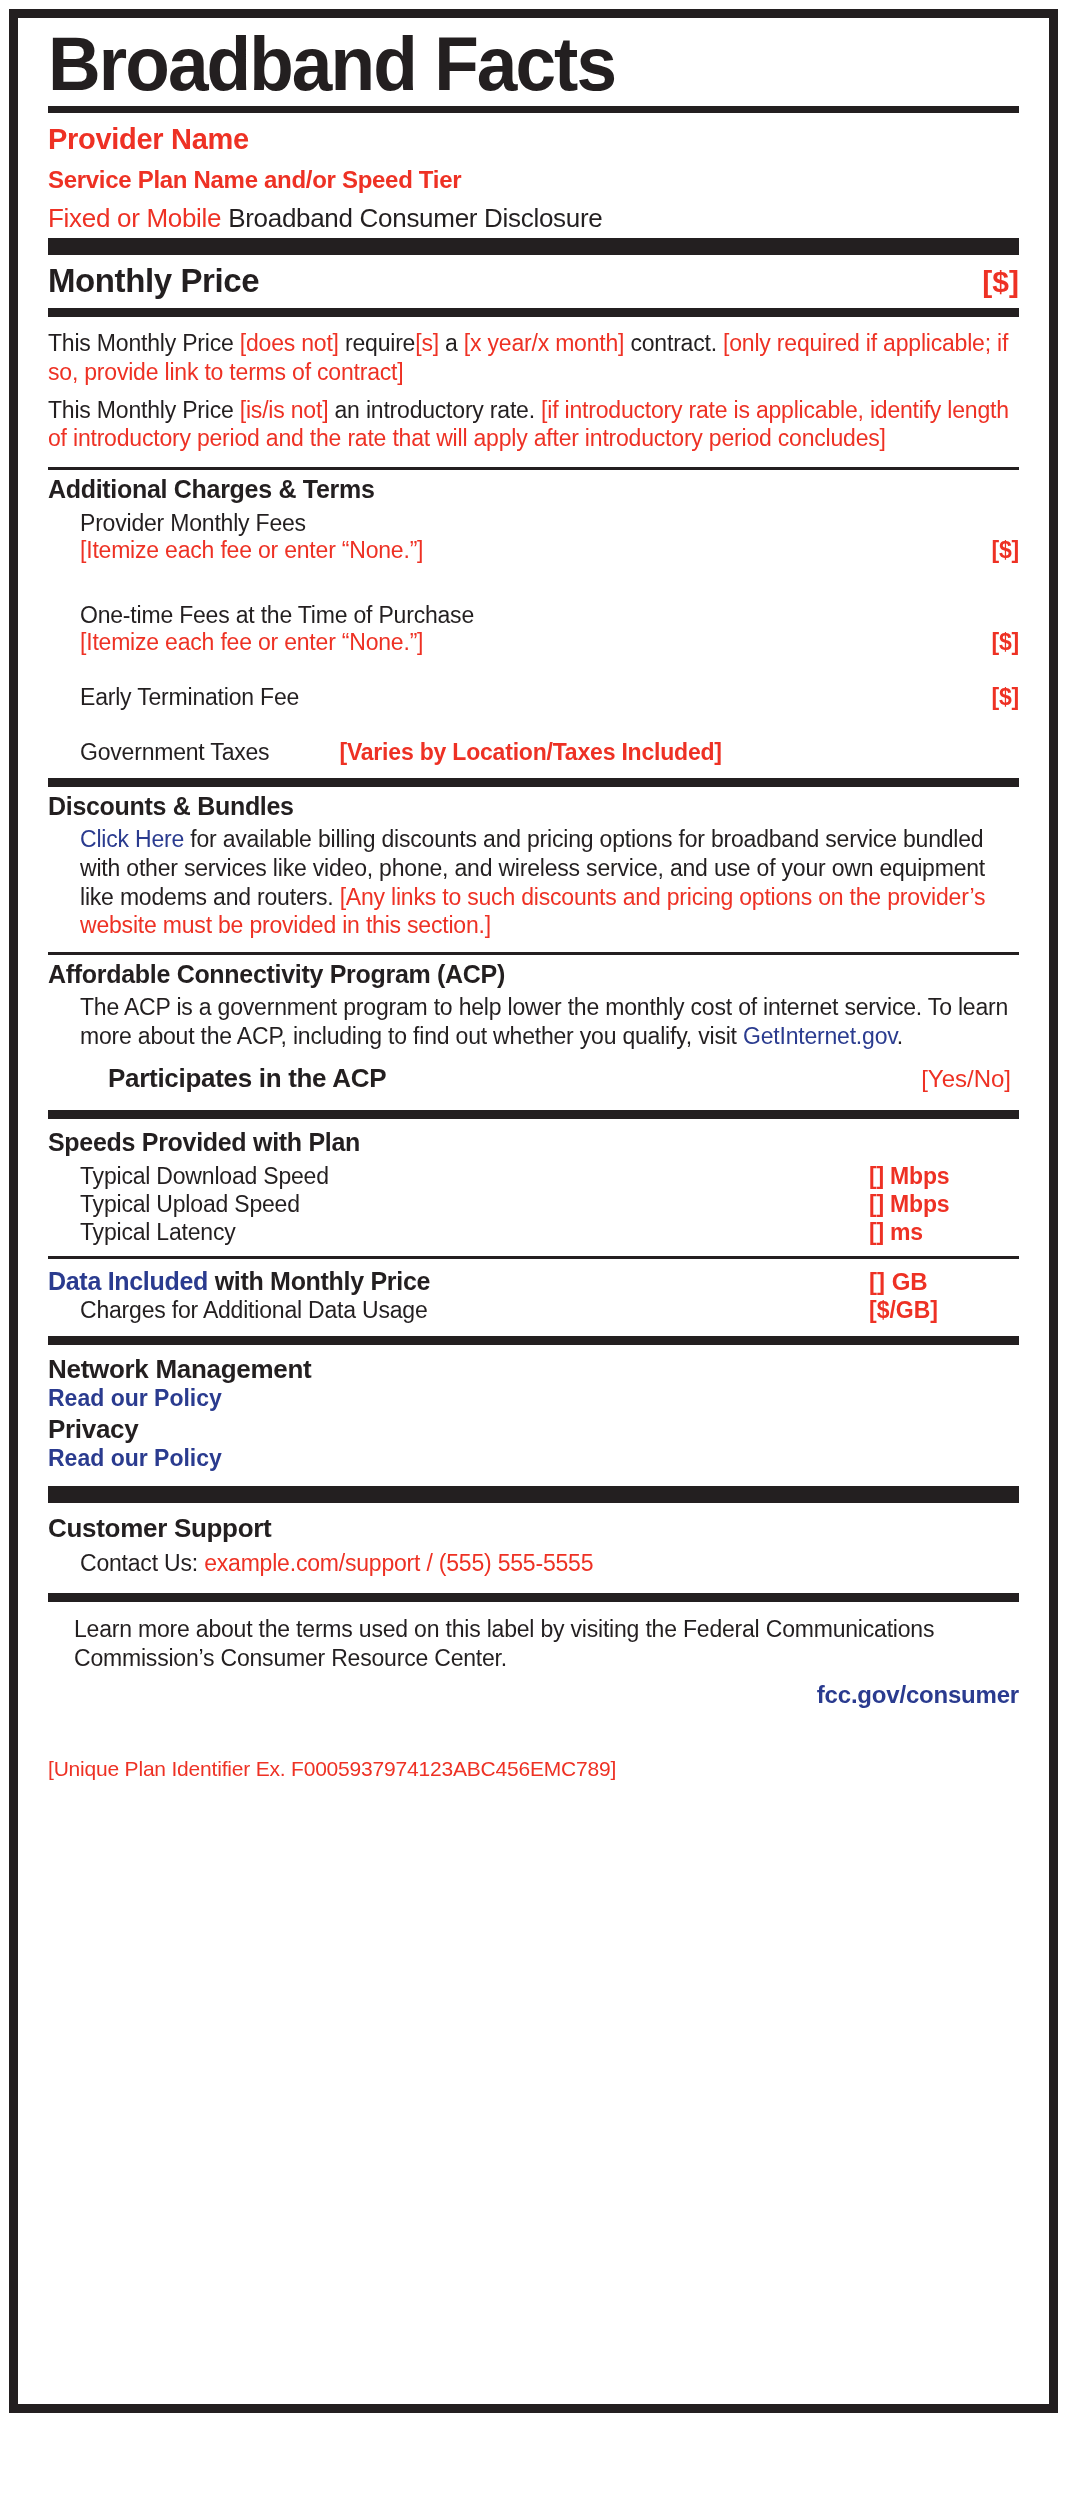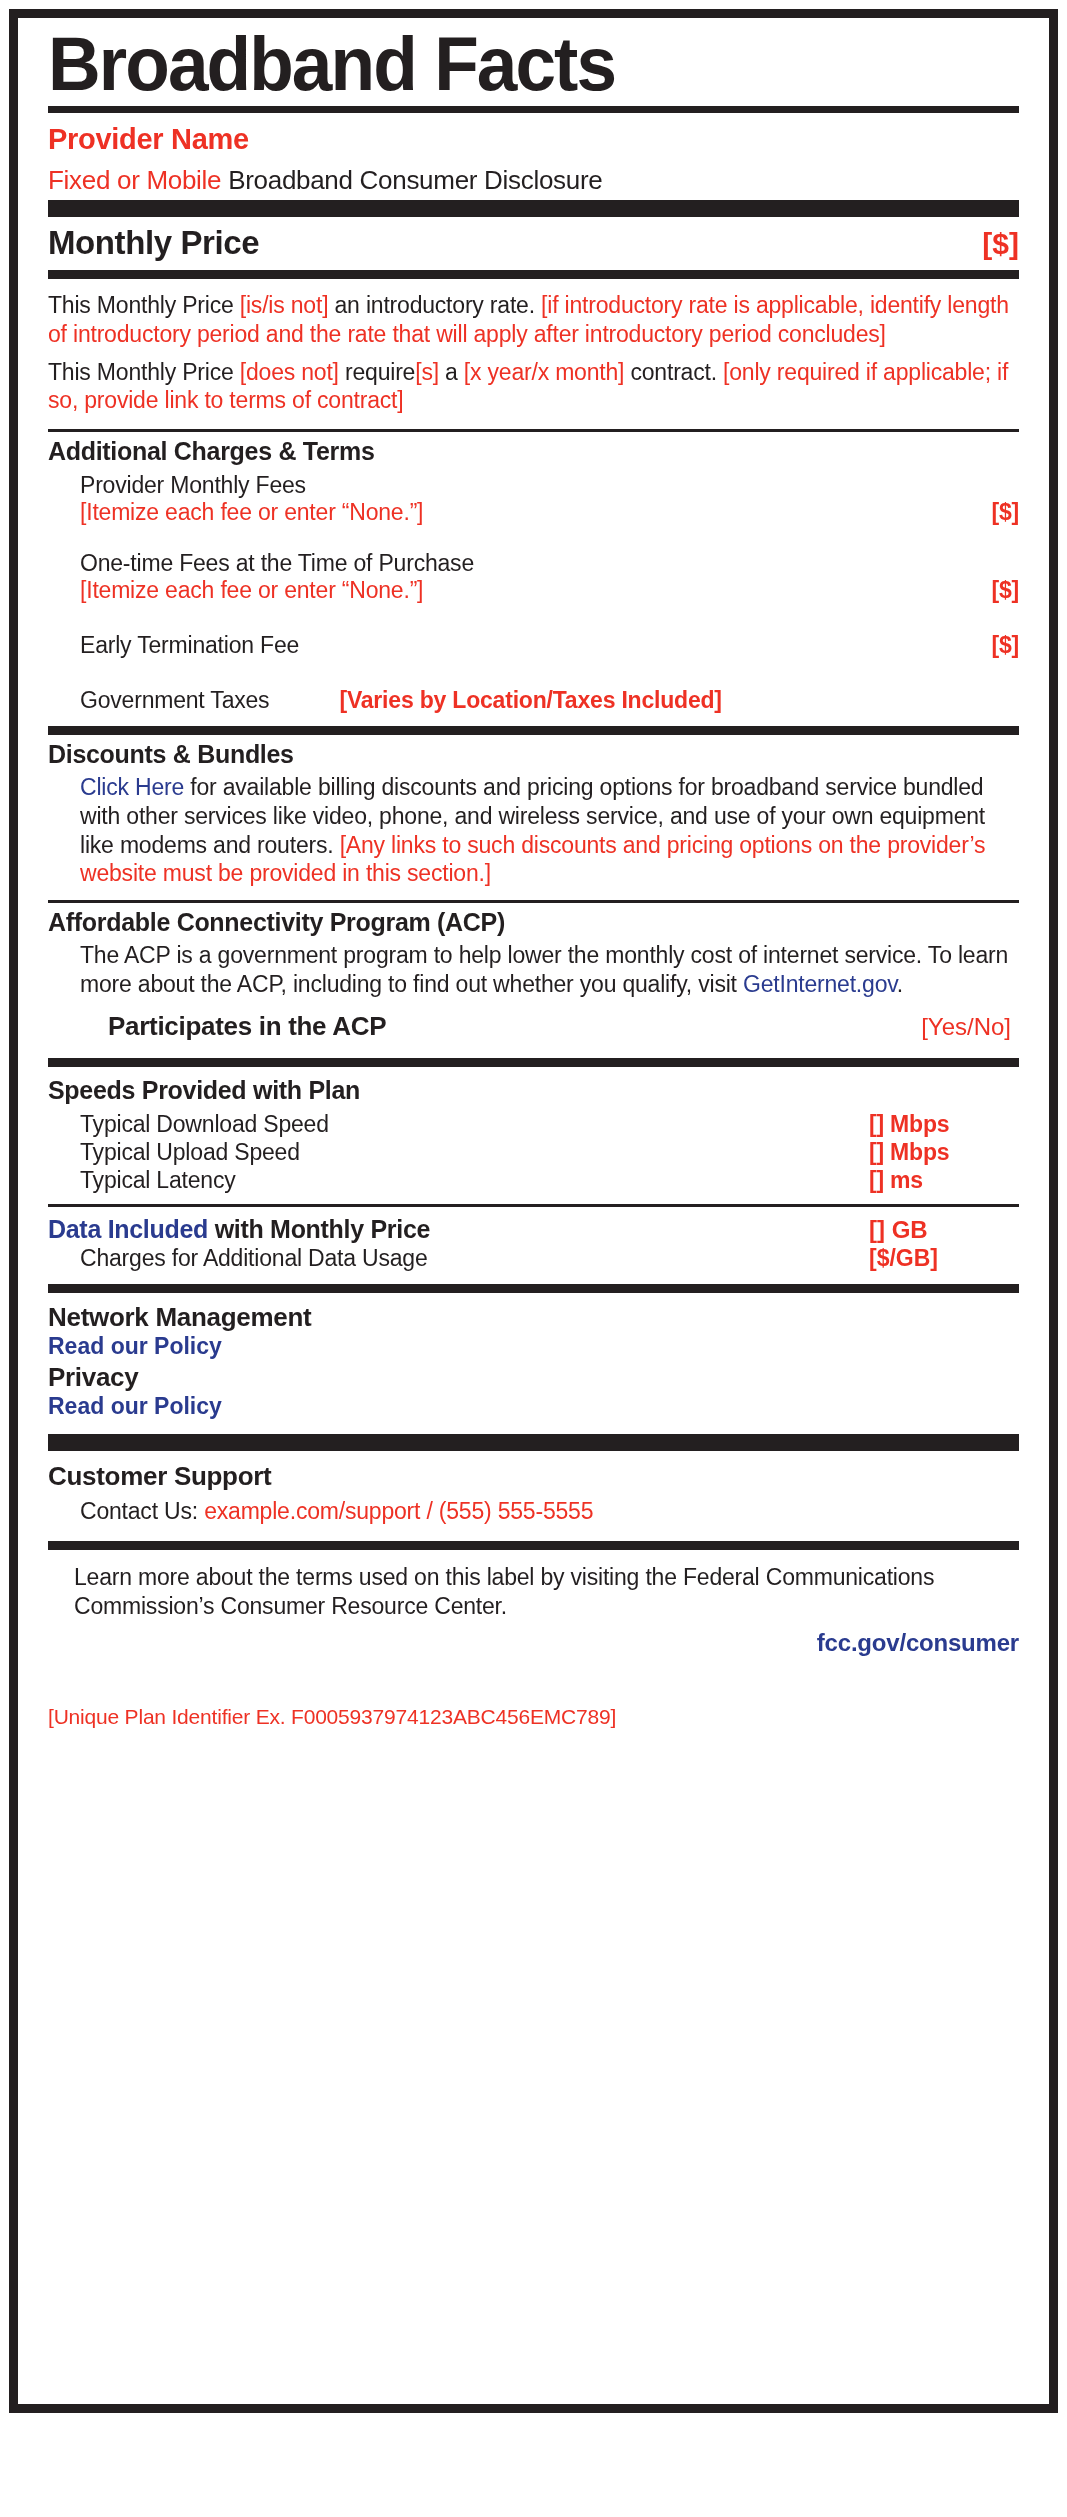--- a/index.html
+++ b/index.html
@@ -314,54 +314,55 @@
 </head>
 <body>
 
 <div class="label-outer">
   <div class="label-frame">
 
     <div class="title">Broadband Facts</div>
     <div class="title-rule"></div>
 
     <div class="provider-name">Provider Name</div>
+    <div class="plan-name">Service Plan Name and/or Speed Tier</div>
     <div class="disclosure">
       <span class="red">Fixed or Mobile</span><span class="black"> Broadband Consumer Disclosure</span>
     </div>
 
     <div class="bar-thick"></div>
 
     <div class="price-row">
       <span class="price-label">Monthly Price</span>
       <span class="price-value">[$]</span>
     </div>
 
     <div class="bar-med"></div>
 
     <div class="para">
+      <span>This Monthly Price </span><span class="red">[does not]</span><span> require</span><span class="red">[s]</span><span> a </span><span class="red">[x year/x month]</span><span> contract. </span><span class="red">[only required if applicable; if so, provide link to terms of contract]</span>
+    </div>
+
+    <div class="para">
       <span>This Monthly Price </span><span class="red">[is/is not]</span><span> an introductory rate. </span><span class="red">[if introductory rate is applicable, identify length of introductory period and the rate that will apply after introductory period concludes]</span>
-    </div>
-
-    <div class="para">
-      <span>This Monthly Price </span><span class="red">[does not]</span><span> require</span><span class="red">[s]</span><span> a </span><span class="red">[x year/x month]</span><span> contract. </span><span class="red">[only required if applicable; if so, provide link to terms of contract]</span>
     </div>
 
     <div class="rule-thin" style="margin-top:14px;"></div>
 
     <div class="sec-head">Additional Charges &amp; Terms</div>
 
     <div class="indent fee-block">
       <div class="fee-name">Provider Monthly Fees</div>
       <div class="kv-row">
         <span class="red">[Itemize each fee or enter “None.”]</span>
         <span class="val">[$]</span>
       </div>
     </div>
 
-    <div class="indent fee-block" style="margin-top:24px;">
+    <div class="indent fee-block" style="margin-top:38px;">
       <div class="fee-name">One-time Fees at the Time of Purchase</div>
       <div class="kv-row">
         <span class="red">[Itemize each fee or enter “None.”]</span>
         <span class="val">[$]</span>
       </div>
     </div>
 
     <div class="indent kv-row" style="margin-top:28px;">
       <span>Early Termination Fee</span>
       <span class="val">[$]</span>

